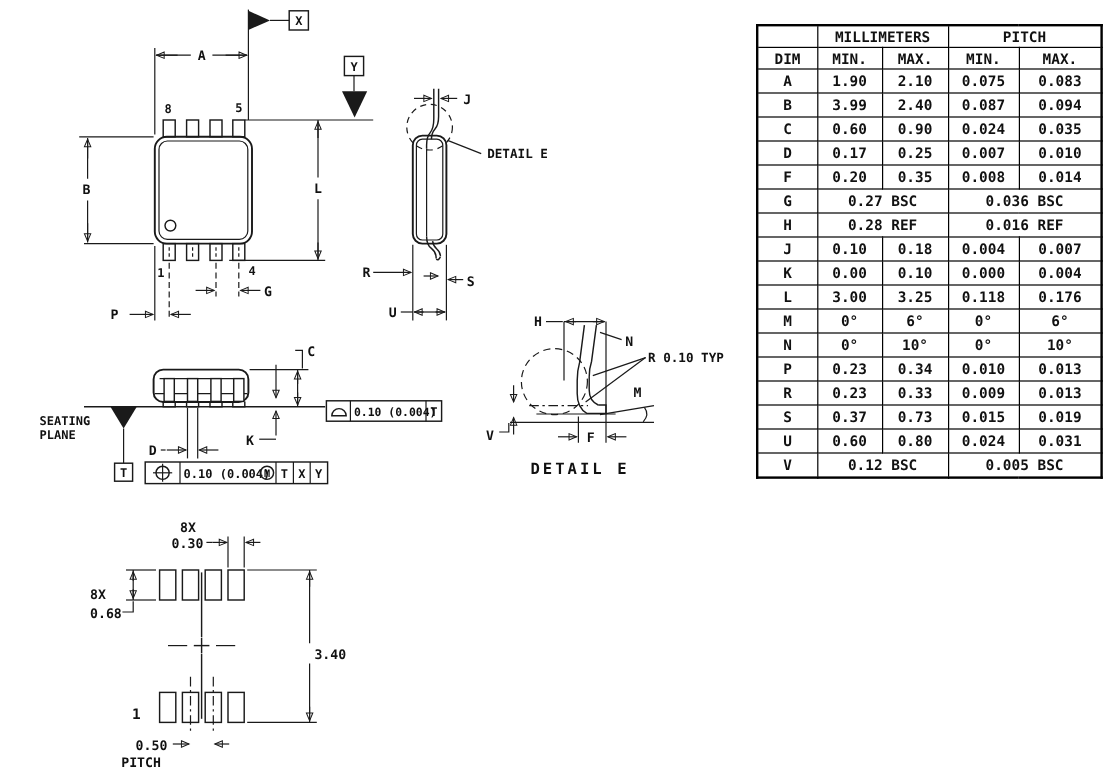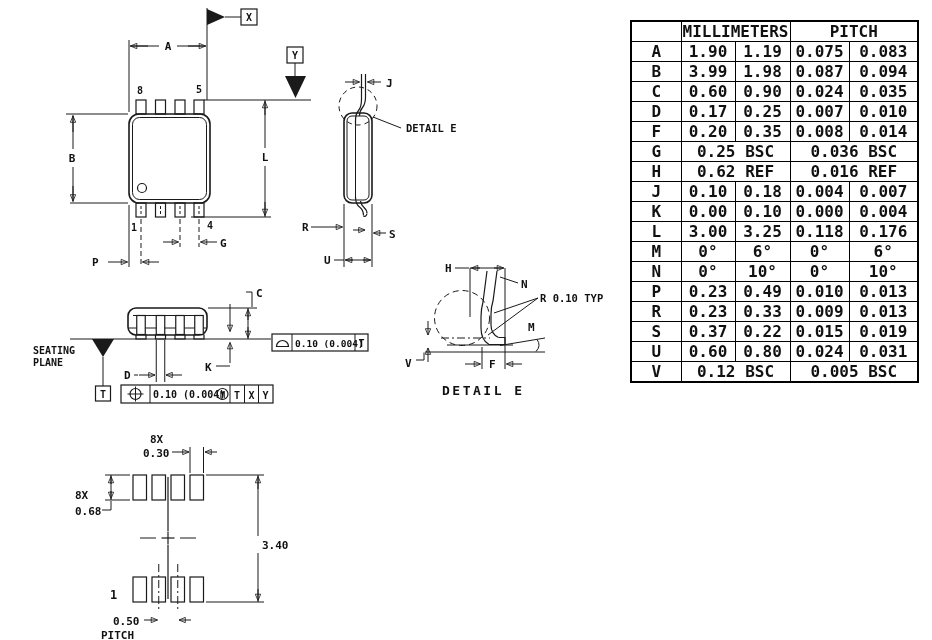--- a/index.html
+++ b/index.html
@@ -7,21 +7,21 @@
           font-family:"DejaVu Sans Mono",monospace;}
   svg text{font-family:"DejaVu Sans Mono",monospace;font-weight:bold;fill:#111;font-size:11px;}
   svg .t10{font-size:10px;} svg .t105{font-size:10.5px;} svg .t12{font-size:12px;}
   svg .t9{font-size:9.5px;} svg .t8{font-size:8.5px;}
   svg .caption{font-size:13px;letter-spacing:2.5px;}
   svg line,svg path,svg rect,svg circle,svg polyline{stroke:#1a1a1a;fill:none;stroke-width:1.2;}
   svg .thin{stroke-width:1;} svg .thick{stroke-width:1.6;}
   svg .filled{fill:#1a1a1a;stroke:none;}
   svg .wf{fill:#ffffff;}
   .dimtable{position:absolute;left:630px;top:20px;border-collapse:collapse;
-            font-size:16px;font-weight:bold;color:#111;table-layout:fixed;}
+            font-size:12px;font-weight:bold;color:#111;table-layout:fixed;}
   .dimtable th,.dimtable td{border:1px solid #000;text-align:center;padding:0;
             height:19px;overflow:hidden;white-space:nowrap;}
   .dimtable thead th{height:17px;}
   .dimtable{border:2px solid #000;}
 </style>
 </head>
 <body>
 
 <div class="canvas">
 
@@ -315,33 +315,40 @@
         <col style="width:55px">
     <col style="width:59px">
         <col style="width:69px">
   </colgroup>
   <thead>
     <tr>
       <th></th>
       <th colspan="2">MILLIMETERS</th>
       <th colspan="2">PITCH</th>
     </tr>
+    <tr>
+      <th>DIM</th>
+      <th>MIN.</th>
+      <th>MAX.</th>
+      <th>MIN.</th>
+      <th>MAX.</th>
+    </tr>
   </thead>
   <tbody id="dim-rows">
         <tr>
           <td>A</td>
           <td>1.90</td>
-          <td>1.19</td>
+          <td>2.10</td>
           <td>0.075</td>
           <td>0.083</td>
         </tr>
         <tr>
           <td>B</td>
           <td>3.99</td>
-          <td>1.98</td>
+          <td>2.40</td>
           <td>0.087</td>
           <td>0.094</td>
         </tr>
         <tr>
           <td>C</td>
           <td>0.60</td>
           <td>0.90</td>
           <td>0.024</td>
           <td>0.035</td>
         </tr>
@@ -354,26 +361,26 @@
         </tr>
         <tr>
           <td>F</td>
           <td>0.20</td>
           <td>0.35</td>
           <td>0.008</td>
           <td>0.014</td>
         </tr>
         <tr>
           <td>G</td>
-          <td colspan="2">0.25 BSC</td>
+          <td colspan="2">0.27 BSC</td>
           <td colspan="2">0.036 BSC</td>
         </tr>
         <tr>
           <td>H</td>
-          <td colspan="2">0.62 REF</td>
+          <td colspan="2">0.28 REF</td>
           <td colspan="2">0.016 REF</td>
         </tr>
         <tr>
           <td>J</td>
           <td>0.10</td>
           <td>0.18</td>
           <td>0.004</td>
           <td>0.007</td>
         </tr>
         <tr>
@@ -400,35 +407,35 @@
         <tr>
           <td>N</td>
           <td>0°</td>
           <td>10°</td>
           <td>0°</td>
           <td>10°</td>
         </tr>
         <tr>
           <td>P</td>
           <td>0.23</td>
-          <td>0.49</td>
+          <td>0.34</td>
           <td>0.010</td>
           <td>0.013</td>
         </tr>
         <tr>
           <td>R</td>
           <td>0.23</td>
           <td>0.33</td>
           <td>0.009</td>
           <td>0.013</td>
         </tr>
         <tr>
           <td>S</td>
           <td>0.37</td>
-          <td>0.22</td>
+          <td>0.73</td>
           <td>0.015</td>
           <td>0.019</td>
         </tr>
         <tr>
           <td>U</td>
           <td>0.60</td>
           <td>0.80</td>
           <td>0.024</td>
           <td>0.031</td>
         </tr>

